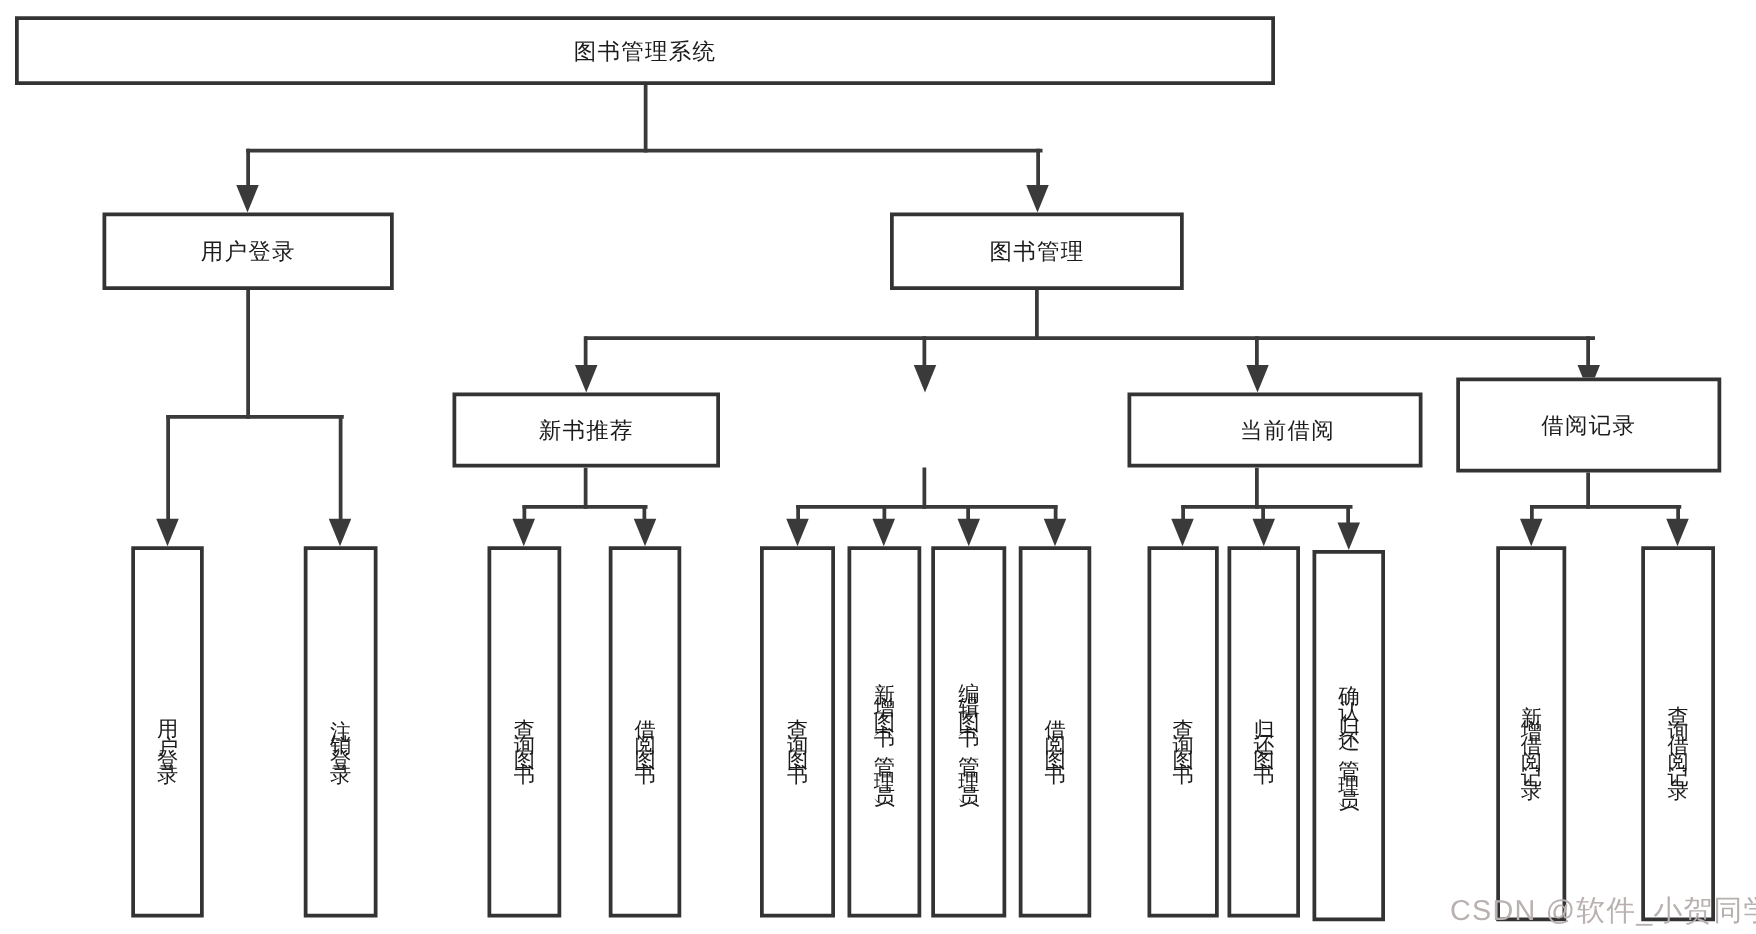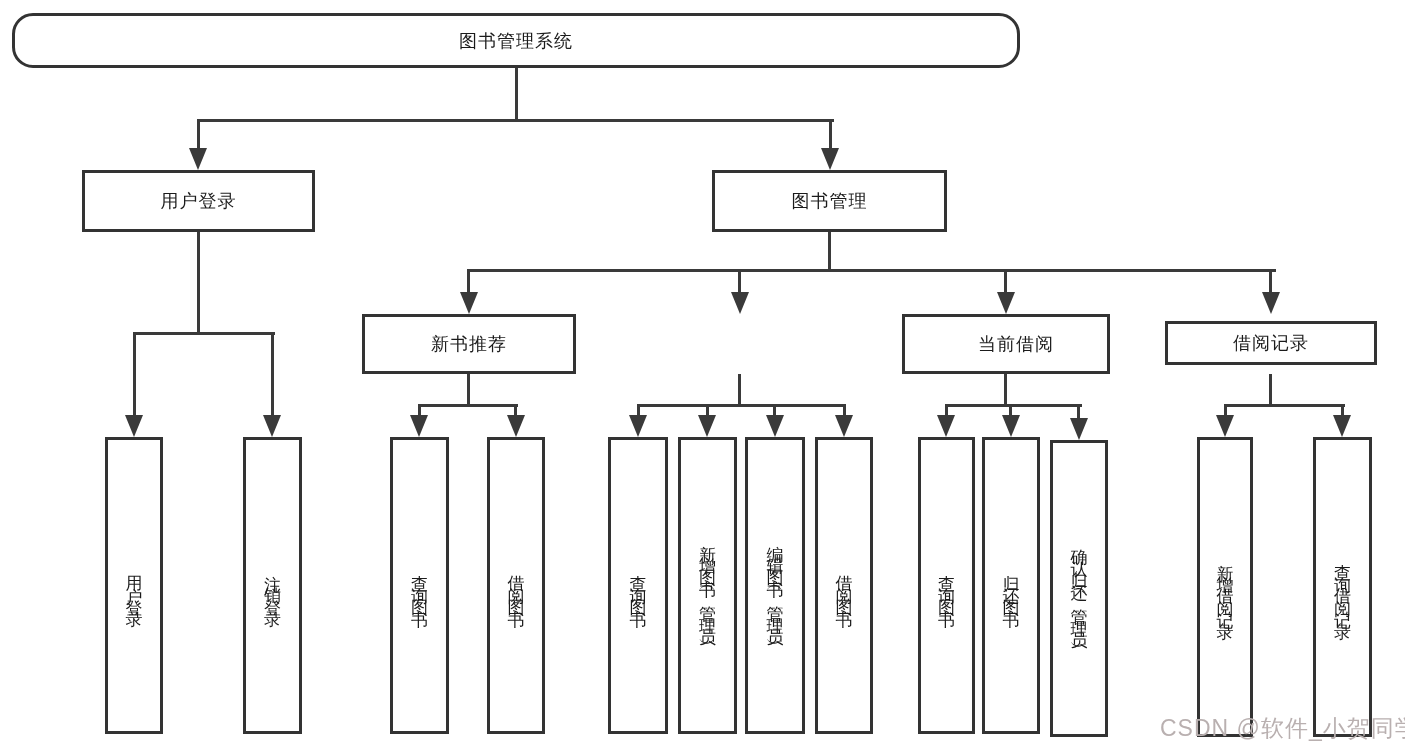--- a/index.html
+++ b/index.html
@@ -44,38 +44,38 @@
     letter-spacing:1px;
     white-space:nowrap;
     z-index:3;
   }
 </style>
 </head>
 <body>
 
 <div class="canvas">
 
-  <div class="node" style="left:12px;top:13px;width:1008px;height:55px;border-radius:21px;">
+  <div class="node" style="left:12px;top:13px;width:1008px;height:55px;">
     <span>图书管理系统</span>
   </div>
 
   <div class="node" style="left:82px;top:170px;width:233px;height:62px;">
     <span>用户登录</span>
   </div>
   <div class="node" style="left:362px;top:314px;width:214px;height:60px;">
     <span>新书推荐</span>
   </div>
 
   <div class="node" style="left:712px;top:170px;width:235px;height:62px;">
     <span>图书管理</span>
   </div>
-  <div class="node" style="left:902px;top:314px;width:208px;height:60px;padding-left:20px;">
+  <div class="node" style="left:902px;top:314px;width:236px;height:60px;padding-left:20px;">
     <span>当前借阅</span>
   </div>
-  <div class="node" style="left:1165px;top:321px;width:212px;height:44px;">
+  <div class="node" style="left:1165px;top:302px;width:212px;height:76px;">
     <span>借阅记录</span>
   </div>
 
   <div class="node vnode" style="left:105px;top:437px;width:58px;height:297px;">用户登录</div>
   <div class="node vnode" style="left:243px;top:437px;width:59px;height:297px;">注销登录</div>
 
   <div class="node vnode" style="left:390px;top:437px;width:59px;height:297px;">查询图书</div>
   <div class="node vnode" style="left:487px;top:437px;width:58px;height:297px;">借阅图书</div>
 
   <div class="node vnode" style="left:608px;top:437px;width:60px;height:297px;">查询图书</div>

